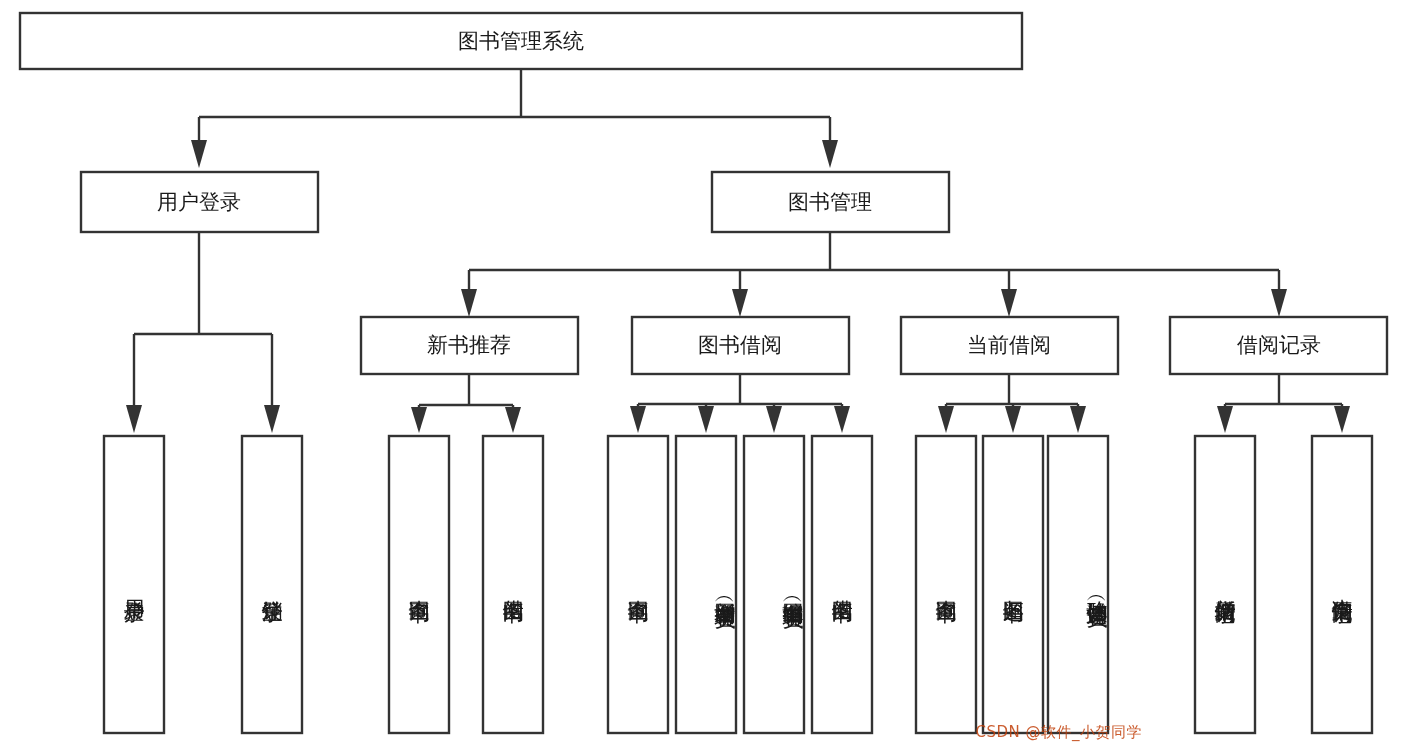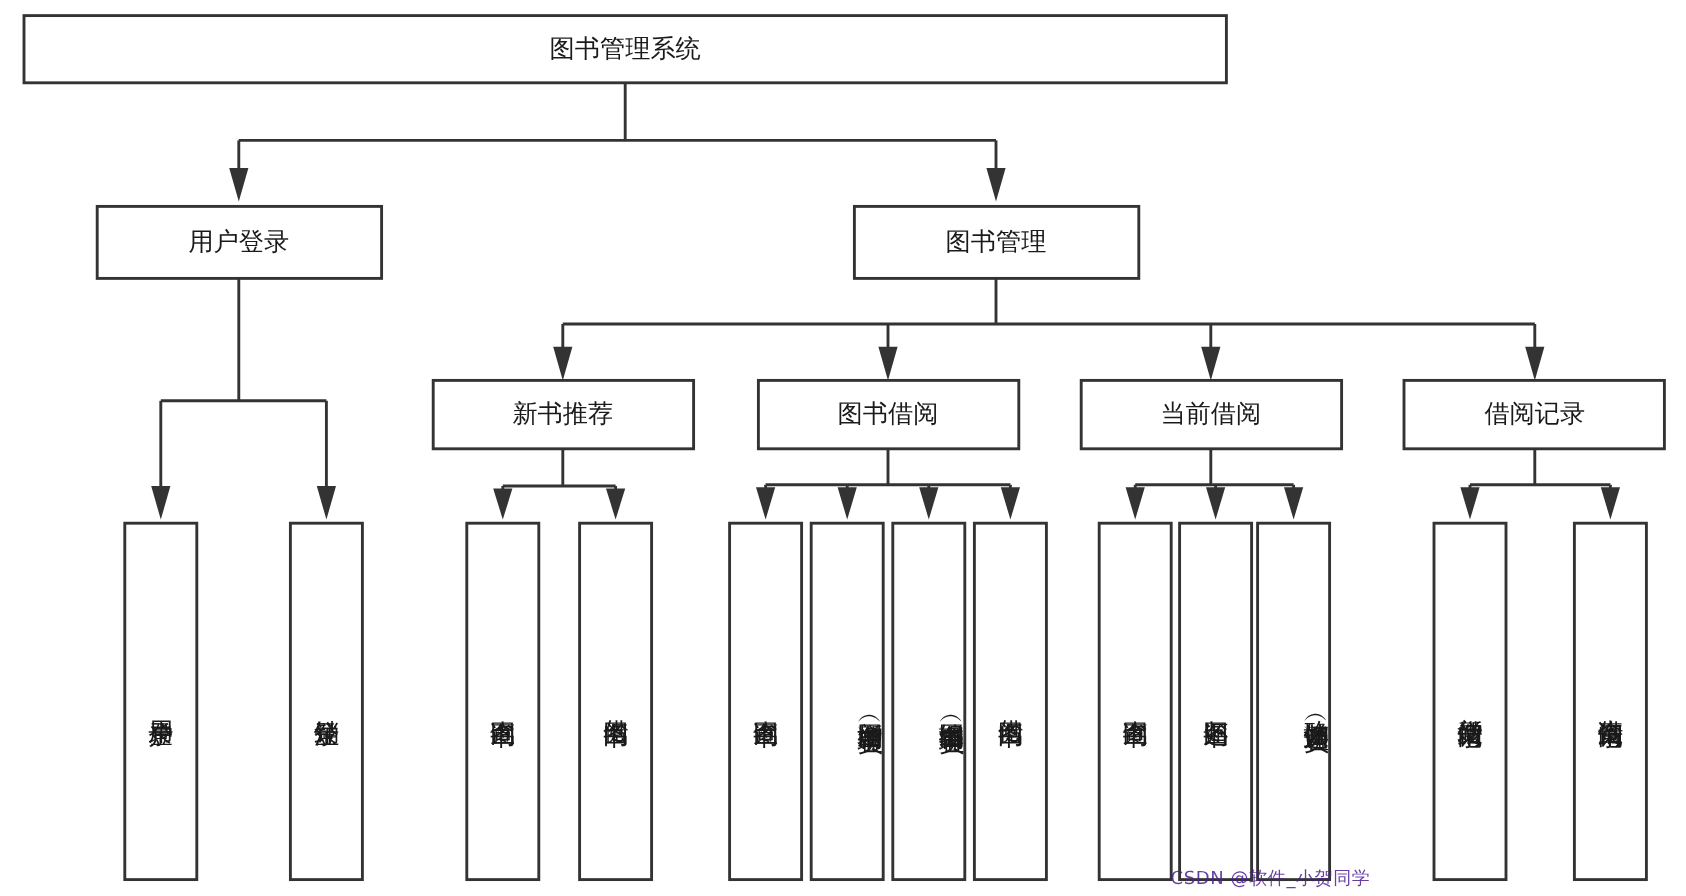--- a/index.html
+++ b/index.html
@@ -65,21 +65,21 @@
     white-space: nowrap;
     pointer-events: none;
     box-sizing: border-box;
   }
   #watermark {
     position: absolute;
     right: 12px;
     bottom: 5px;
     font-family: "DejaVu Sans", "Liberation Sans", sans-serif;
     font-size: 15px;
-    color: #4c1d95;
+    color: #c2410c;
     opacity: 0.85;
     white-space: nowrap;
     letter-spacing: 0.5px;
   }
 </style>
 </head>
 <body>
 
 <div id="diagram-root">
 

